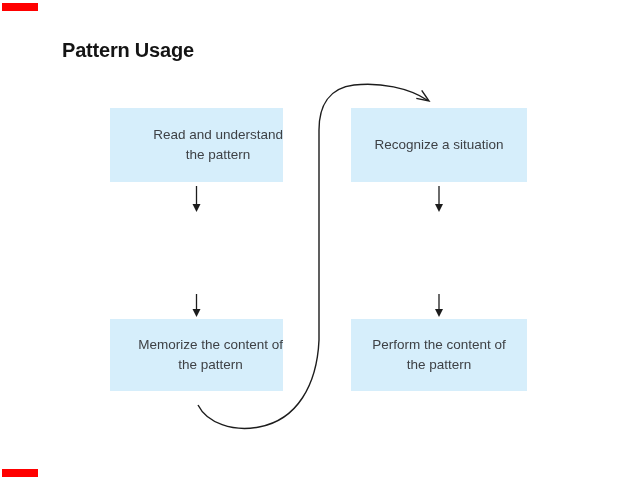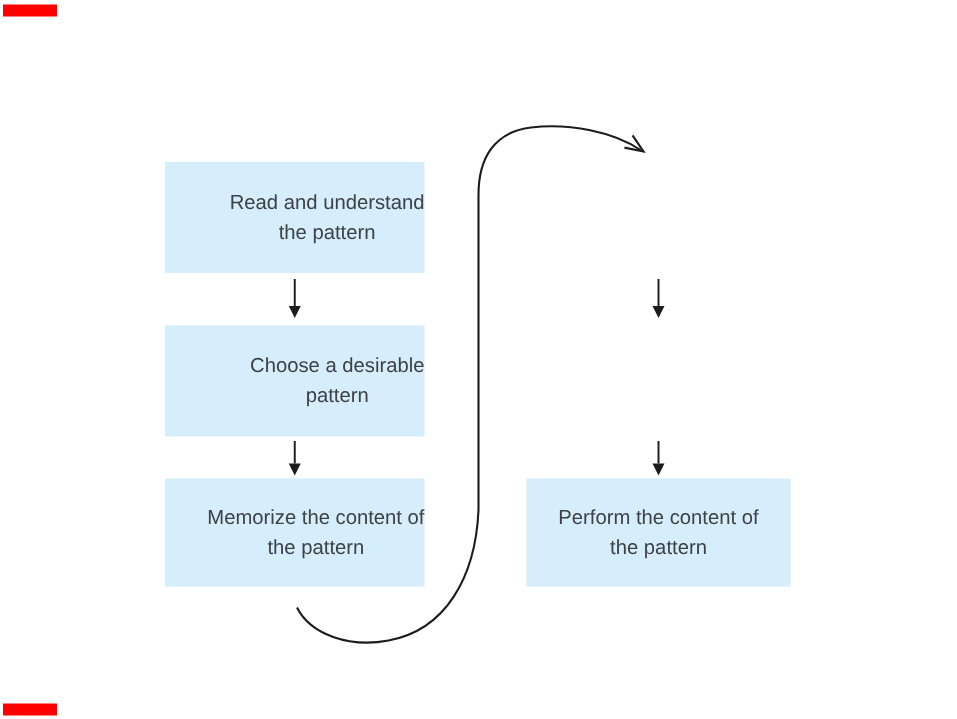--- a/index.html
+++ b/index.html
@@ -50,34 +50,34 @@
   }
 </style>
 </head>
 <body>
 
 <div class="slide">
 
   <div class="accent-bar top"></div>
   <div class="accent-bar bottom"></div>
 
+  <div class="slide-title">Pattern Usage</div>
 
   <div class="step-box col-left row-1">
     <span>Read and understand
 the pattern</span>
-  </div>
-  <div class="step-box col-left row-2">
-    <span>Choose a desirable
-pattern</span>
   </div>
   <div class="step-box col-left row-3">
     <span>Memorize the content of
 the pattern</span>
   </div>
 
+  <div class="step-box col-right row-1">
+    <span>Recognize a situation</span>
+  </div>
   <div class="step-box col-right row-3">
     <span>Perform the content of
 the pattern</span>
   </div>
 
   <svg class="arrows-layer" width="638" height="479" viewBox="0 0 638 479" xmlns="http://www.w3.org/2000/svg">
     <g stroke="#1c1c1c" fill="none" stroke-width="1.3">
 
       <line x1="196.5" y1="186" x2="196.5" y2="204"></line>
       <polygon points="192.5,204 200.5,204 196.5,212" fill="#1c1c1c" stroke="none"></polygon>

